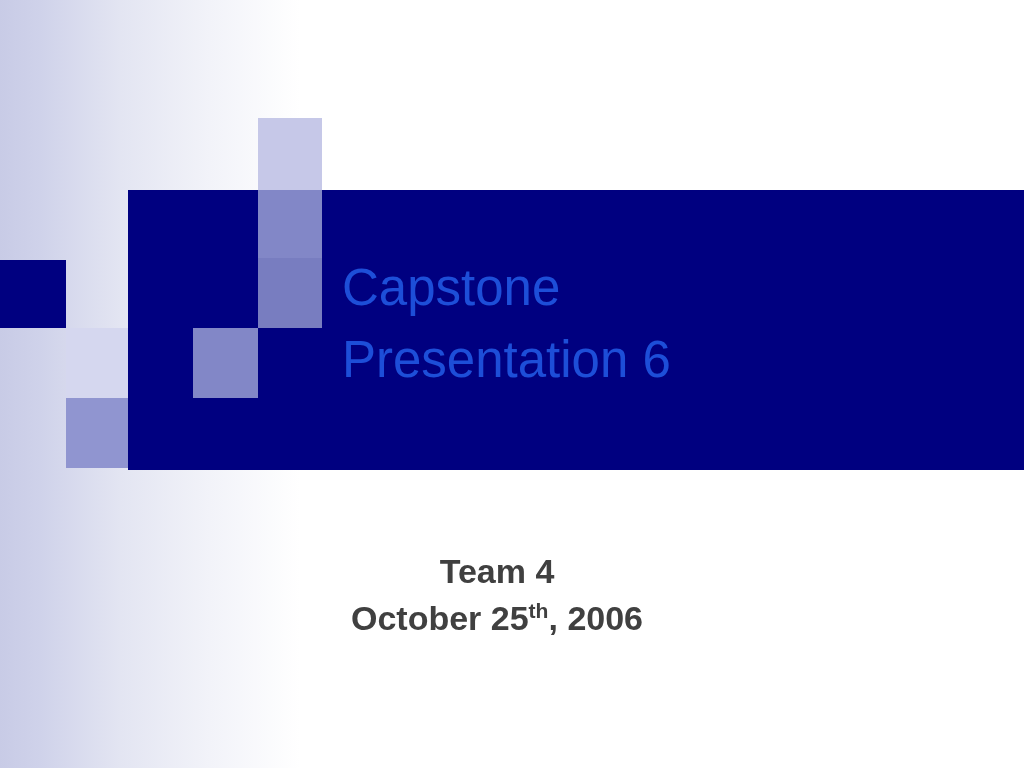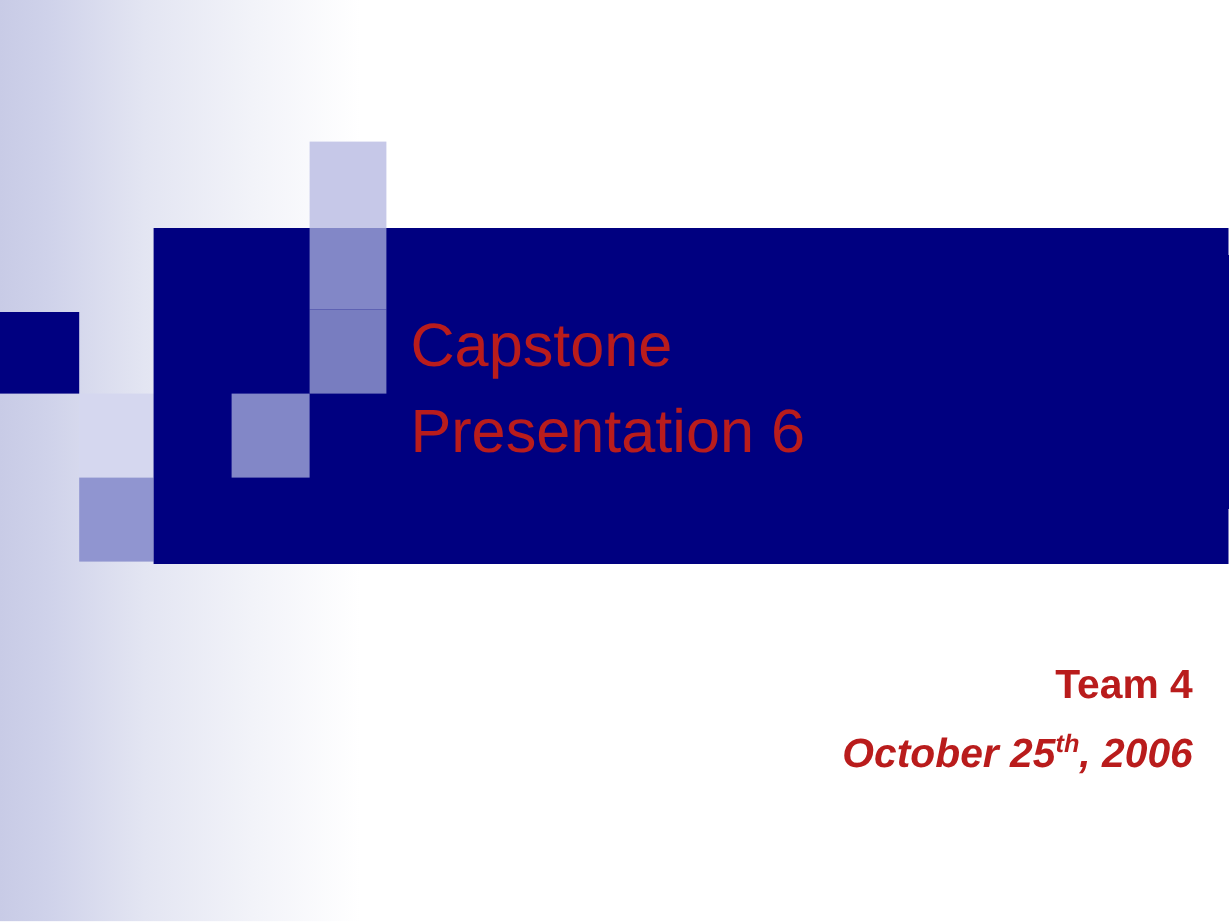--- a/index.html
+++ b/index.html
@@ -52,41 +52,39 @@
     width: 66px;
     height: 68px;
     background: #000080;
   }
 
   #title-text {
     position: absolute;
     left: 342px;
     top: 252px;
     width: 660px;
-    color: #b91c1c;
+    color: #1d4ed8;
     font-size: 51px;
     line-height: 1.42;
     font-weight: normal;
     letter-spacing: 0px;
   }
 
   #subtitle {
     position: absolute;
     left: 0px;
     top: 548px;
     width: 994px;
-    text-align: right;
-    color: #b91c1c;
+    text-align: center;
+    color: #404040;
     font-size: 34px;
     font-weight: bold;
     line-height: 1.38;
   }
   #subtitle .line2 {
-    margin-top: 10px;
-    font-style: italic;
   }
   sup {
     font-size: 0.62em;
     vertical-align: super;
   }
 </style>
 </head>
 <body>
 
 <div id="slide">

